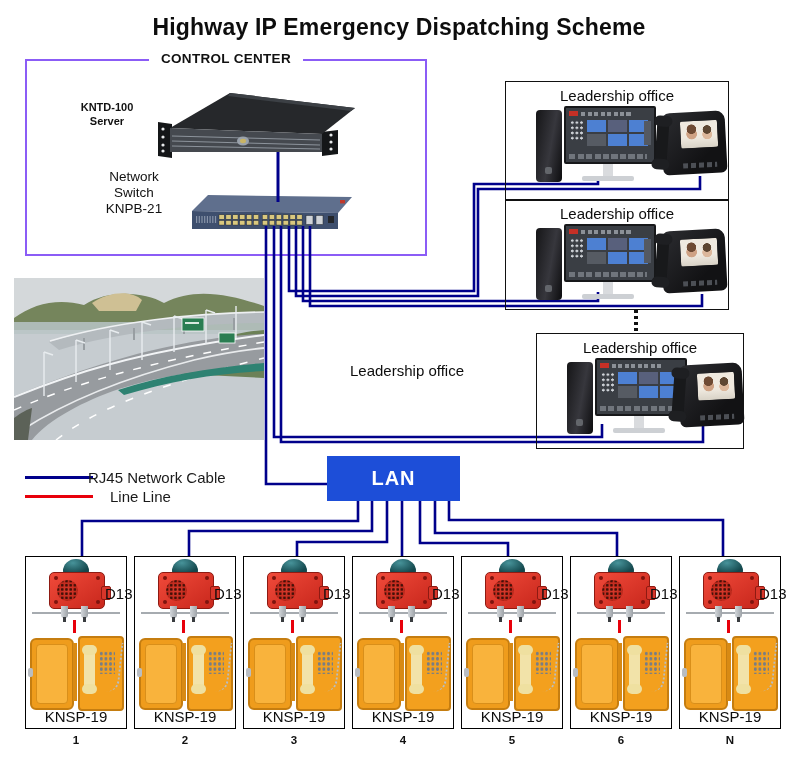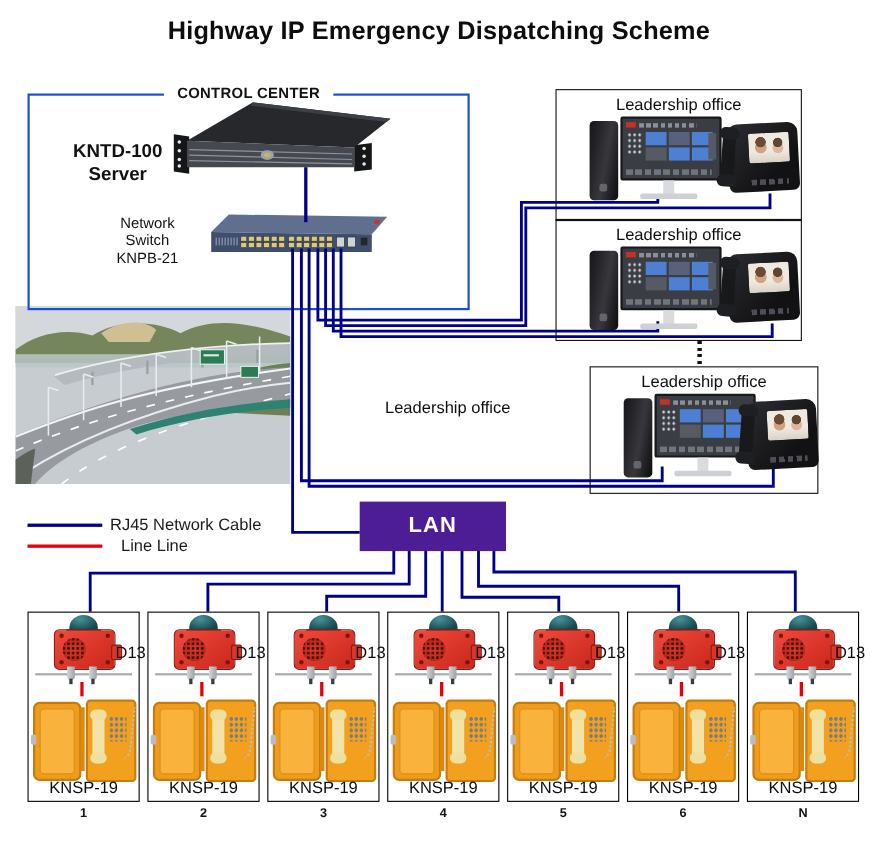--- a/index.html
+++ b/index.html
@@ -4,27 +4,27 @@
 <style>
   html,body{margin:0;padding:0;background:#fff;}
   .canvas{position:relative;width:796px;height:766px;background:#fff;overflow:hidden;
           font-family:"Liberation Sans",sans-serif;color:#111;}
 
   
   .title{position:absolute;top:14px;left:2px;right:0;text-align:center;
          font-size:23px;font-weight:bold;color:#0d0d0d;letter-spacing:.2px;}
 
   
-  .control-center{position:absolute;left:25px;top:85px;width:398px;height:193px;
-                  border:2px solid #1d4ed8;text-decoration:underline;}
+  .control-center{position:absolute;left:25px;top:59px;width:398px;height:193px;
+                  border:2px solid #8b5cf6;text-decoration:underline;}
   .cc-label{position:absolute;top:-10px;left:50%;transform:translateX(-50%);
             background:#fff;padding:0 12px;font-size:13.5px;font-weight:bold;
             white-space:nowrap;letter-spacing:.3px;}
   .server-label{position:absolute;left:30px;top:40px;width:100px;text-align:center;
-                font-weight:bold;font-size:17px;line-height:1.25;white-space:pre-line;}
+                font-weight:bold;font-size:11px;line-height:1.25;white-space:pre-line;}
   .switch-label{position:absolute;left:68px;top:108px;width:78px;text-align:center;
                 font-size:13.5px;line-height:1.2;white-space:pre-line;}
 
   
   .photo-svg{position:absolute;left:14px;top:278px;width:250px;height:162px;}
   .hw-svg{position:absolute;left:0;top:0;width:796px;height:766px;pointer-events:none;}
   .wire-svg{position:absolute;left:0;top:0;width:796px;height:766px;pointer-events:none;z-index:5;}
   .wire{fill:none;stroke:var(--wire-blue,#00008B);stroke-width:2.6px;}
 
   
@@ -78,21 +78,21 @@
                radial-gradient(circle at 72% 52%,#dcb79b 4.6px,transparent 5.2px),
                linear-gradient(#efe9df 60%,#d8d2c6);}
   .vp-buttons{position:absolute;left:20px;bottom:6px;width:34px;height:5px;
               background:repeating-linear-gradient(90deg,#4c4f55 0 5px,transparent 5px 8px);}
 
   
   .legend-line{position:absolute;height:3px;width:68px;z-index:6;}
   .legend-text{position:absolute;font-size:15px;color:#1a1a1a;z-index:6;}
 
   
-  .lan-box{position:absolute;left:327px;top:456px;width:133px;height:45px;background:#4c1d95;
+  .lan-box{position:absolute;left:327px;top:456px;width:133px;height:45px;background:#1d4ed8;
            color:#fff;display:flex;align-items:center;justify-content:center;
            font-size:20px;font-weight:bold;letter-spacing:1px;z-index:6;}
 
   
   .units-row{position:absolute;left:25px;top:556px;width:756px;display:flex;
              justify-content:space-between;z-index:6;}
   .unit{width:102px;}
   .unit-box{position:relative;width:100px;height:171px;border:1px solid #000;background:#fff;}
   .unit-number{margin-top:5px;text-align:center;font-weight:bold;font-size:11.5px;}
   .alarm{position:absolute;left:0;top:2px;width:100px;height:60px;}
@@ -354,21 +354,21 @@
       <div class="video-phone">
         <div class="vp-body"></div>
           <div class="vp-handset"></div>
           <div class="vp-screen"></div>
           <div class="vp-buttons"></div>
       </div>
     </div>
   </div>
 
   <div class="legend-line" style="left:25px;top:476px;background:var(--wire-blue,#00008B);"></div>
-  <div class="legend-text" style="left:100px;top:469px;text-align:center;">RJ45 Network Cable</div>
+  <div class="legend-text" style="left:88px;top:469px;text-align:center;">RJ45 Network Cable</div>
   <div class="legend-line" style="left:25px;top:495px;background:var(--audio-red,#E8000B);"></div>
   <div class="legend-text" style="left:110px;top:488px;">Line Line</div>
 
   <div class="lan-box">LAN</div>
 
   <div class="units-row" id="units-row">
     <div class="unit">
       <div class="unit-box">
         <div class="alarm">
           <div class="bracket-line"></div>

